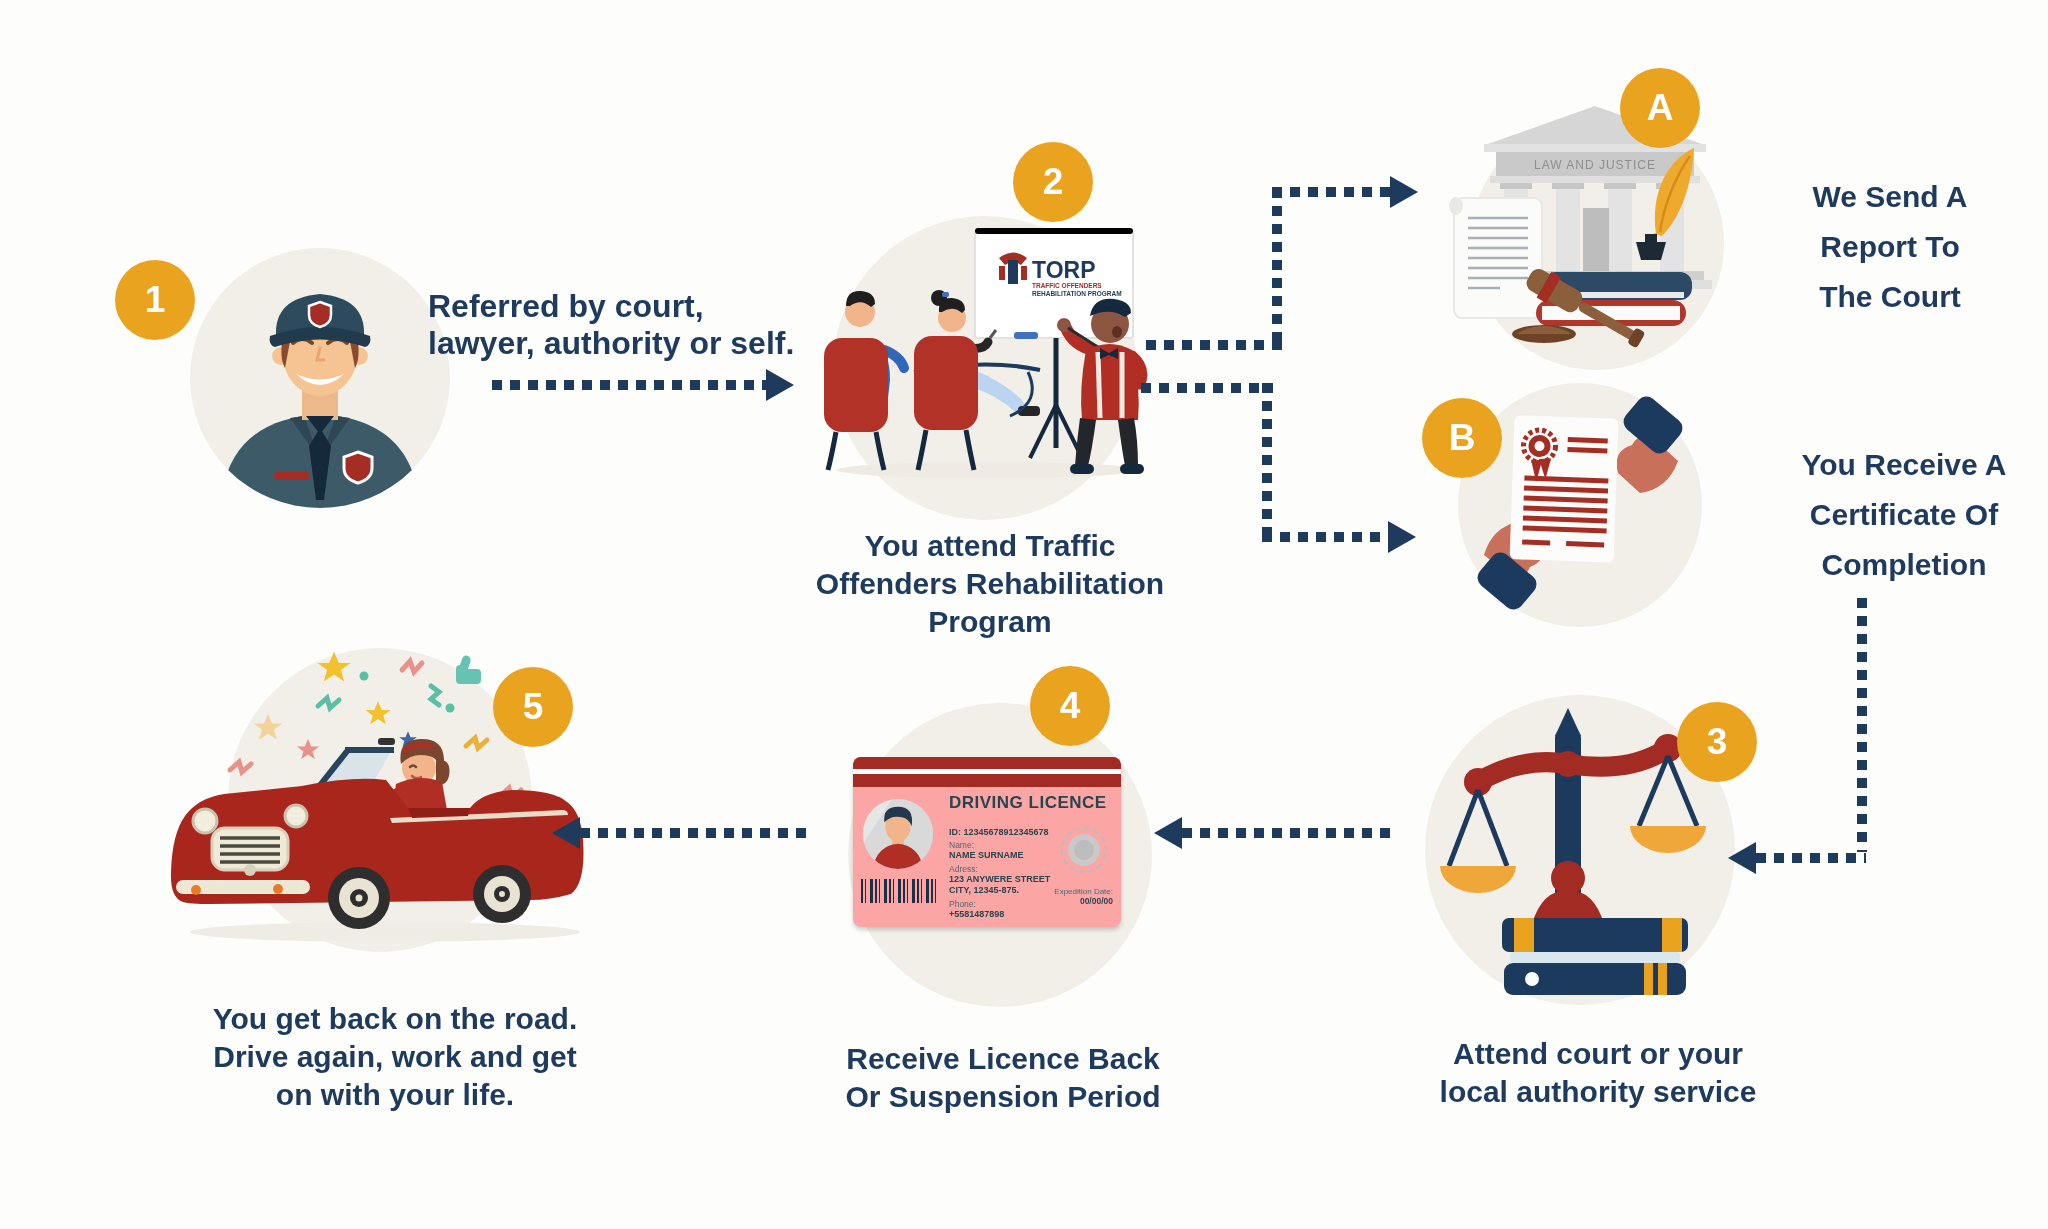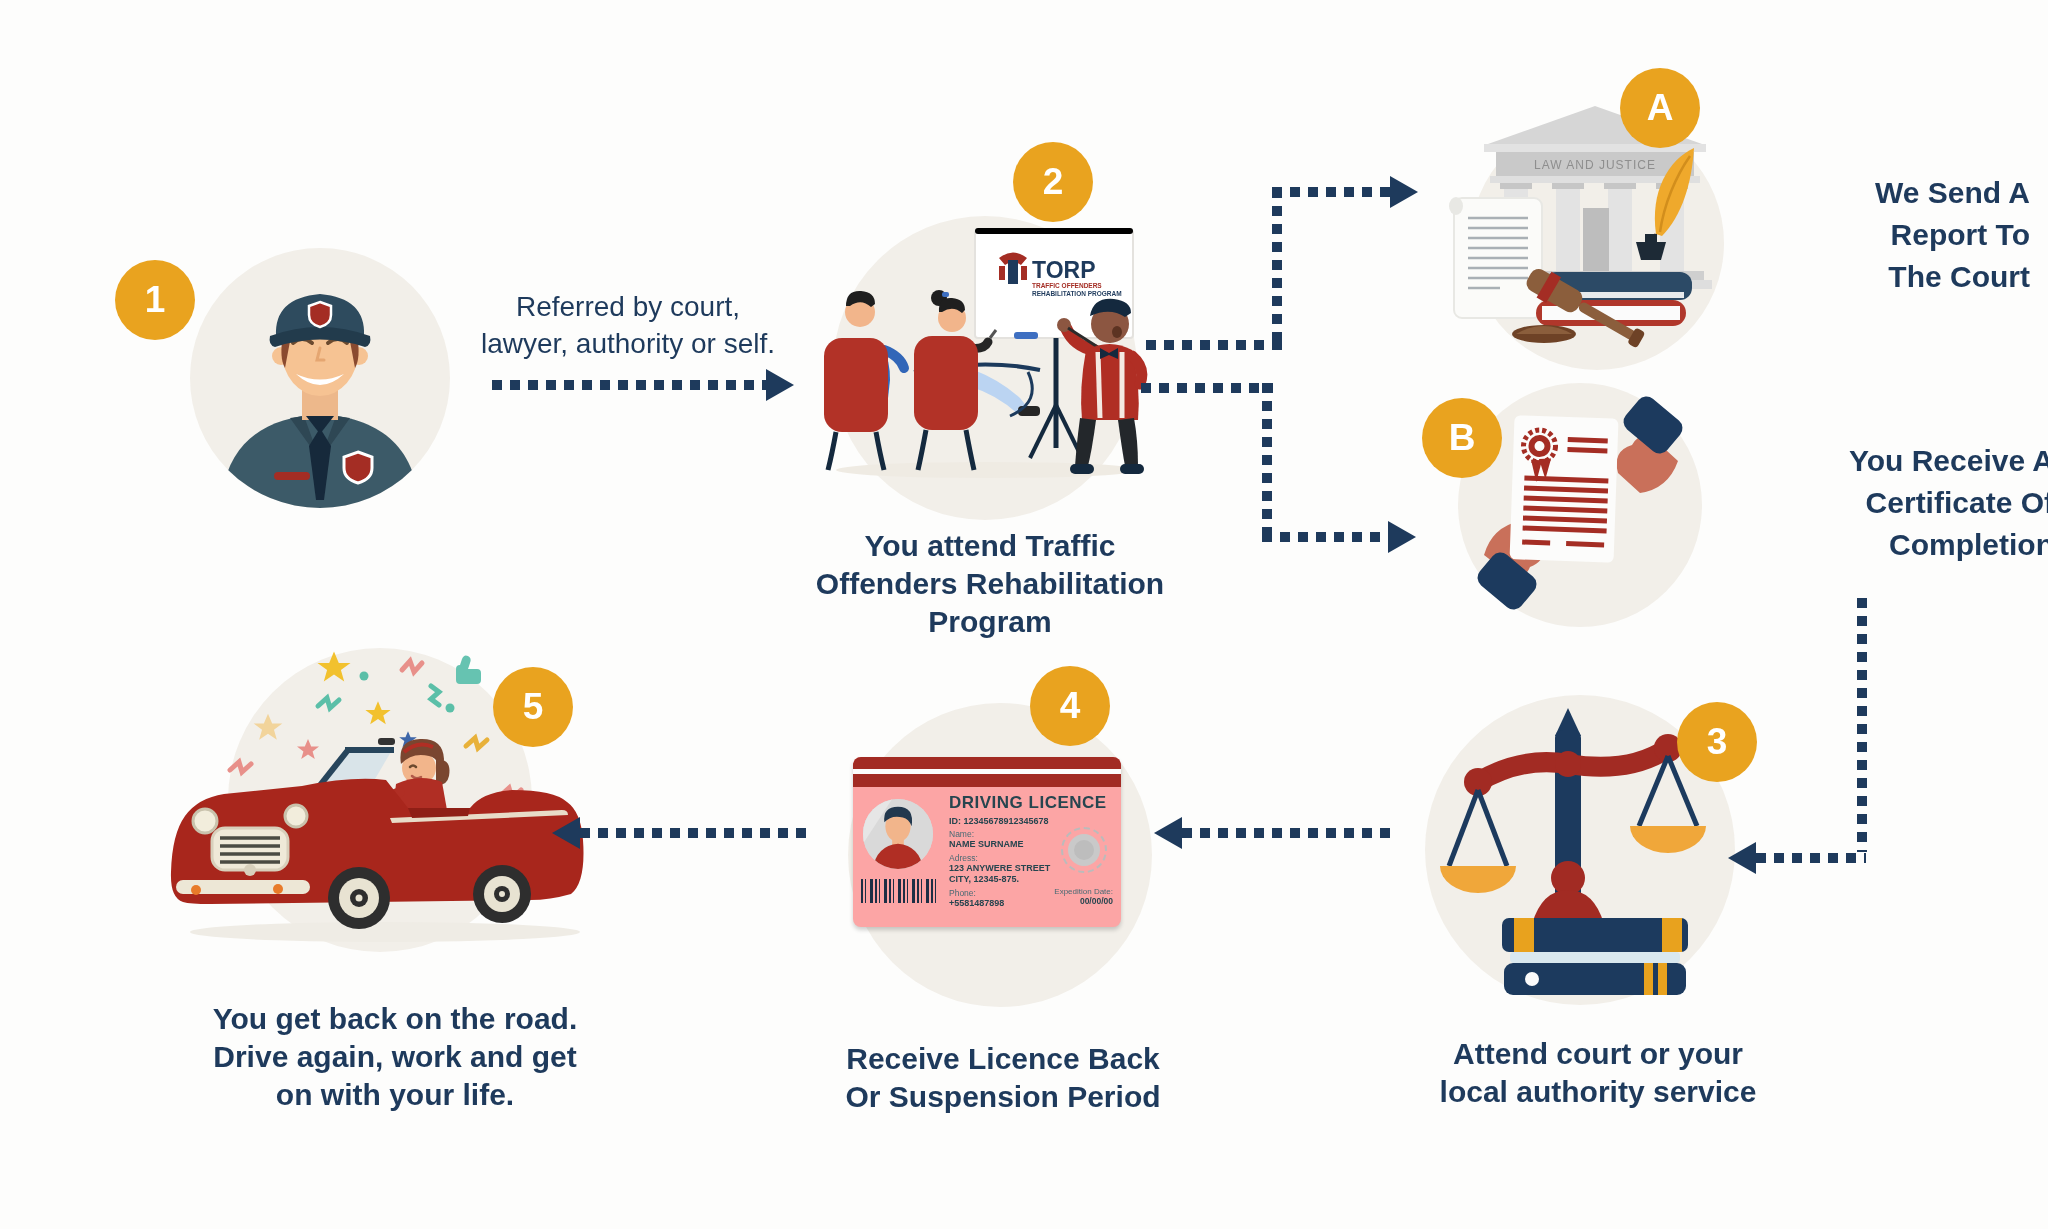--- a/index.html
+++ b/index.html
@@ -10,42 +10,42 @@
   html,body{width:2048px;height:1229px}
   body{background:#FDFDFC;font-family:"Liberation Sans",sans-serif;position:relative;overflow:hidden}
   #canvas{position:absolute;inset:0}
   .title{position:absolute;left:106px;top:36px;font-size:66px;font-weight:700;color:var(--navy);letter-spacing:1px}
   .circle{position:absolute;border-radius:50%;background:var(--beige)}
   .clip{overflow:hidden}
   .badge{position:absolute;width:80px;height:80px;border-radius:50%;background:var(--orange);color:#fff;
          font-size:37px;font-weight:700;display:flex;align-items:center;justify-content:center;z-index:6}
   .caption{position:absolute;color:var(--navy);font-size:30px;line-height:38px;font-weight:700;
            white-space:pre-line;text-align:center;z-index:5}
-  .caption.left{text-align:right;line-height:42px}
-  .note{position:absolute;color:var(--navy);font-size:28px;line-height:37px;font-weight:400;
-        white-space:pre-line;text-align:center}
+  .caption.left{text-align:center;line-height:50px}
+  .note{position:absolute;color:var(--navy);font-size:32px;line-height:37px;font-weight:700;
+        white-space:pre-line;}
   .dot-h{position:absolute;height:10px;background-image:repeating-linear-gradient(90deg,var(--navy) 0 10px,transparent 10px 18px);z-index:4}
   .dot-v{position:absolute;width:10px;background-image:repeating-linear-gradient(180deg,var(--navy) 0 10px,transparent 10px 18px);z-index:4}
   .ah-r{position:absolute;width:0;height:0;border-left:28px solid var(--navy);
         border-top:16px solid transparent;border-bottom:16px solid transparent;z-index:4}
   .ah-l{position:absolute;width:0;height:0;border-right:28px solid var(--navy);
         border-top:16px solid transparent;border-bottom:16px solid transparent;z-index:4}
   .art{position:absolute;z-index:3}
   
   .lic{position:absolute;left:853px;top:757px;width:268px;height:170px;background:#fca5a5;border-radius:8px;
        box-shadow:0 3px 4px rgba(0,0,0,.18);z-index:4;overflow:hidden}
   .lic .s1{height:12px;background:#A22B23}
   .lic .gap{height:5px;background:#FCFCFB}
   .lic .s2{height:13px;background:#A22B23}
   .lic .body{position:relative;height:140px;padding:6px 8px 4px 10px}
   .lic .photo{position:absolute;left:10px;top:12px;width:70px;height:70px;border-radius:50%;background:#D9D9D9;overflow:hidden}
   .lic .barcode{position:absolute;left:8px;top:92px;width:76px;height:24px;
       background-image:repeating-linear-gradient(90deg,#1C2F45 0 2px,transparent 2px 4px,#1C2F45 4px 5px,transparent 5px 9px,#1C2F45 9px 12px,transparent 12px 14px)}
   .lic .ttl{margin-left:86px;font-size:17px;font-weight:700;color:#27454F;letter-spacing:.5px}
-  .lic .id{margin-left:86px;margin-top:3px;font-size:9px;font-weight:700;color:#27454F}
+  .lic .id{margin-left:86px;margin-top:14px;font-size:9px;font-weight:700;color:#27454F}
   .lic .lbl{margin-left:86px;margin-top:3px;font-size:8.5px;color:#4A6A74}
   .lic .val{margin-left:86px;font-size:9px;font-weight:700;color:#27454F;line-height:11px}
   .lic .seal{position:absolute;right:14px;top:40px;width:46px;height:46px;border-radius:50%;
              border:2px dashed #BBB;display:flex;align-items:center;justify-content:center}
   .lic .seal-in{width:32px;height:32px;border-radius:50%;border:6px solid #C9C9C9;background:#BDBDBD}
   .lic .exp{position:absolute;right:8px;top:100px;text-align:right}
   .lic .exp .lab{font-size:8px;color:#4A6A74}
   .lic .exp .v{font-size:8.5px;font-weight:700;color:#27454F}
 </style>
 </head>

